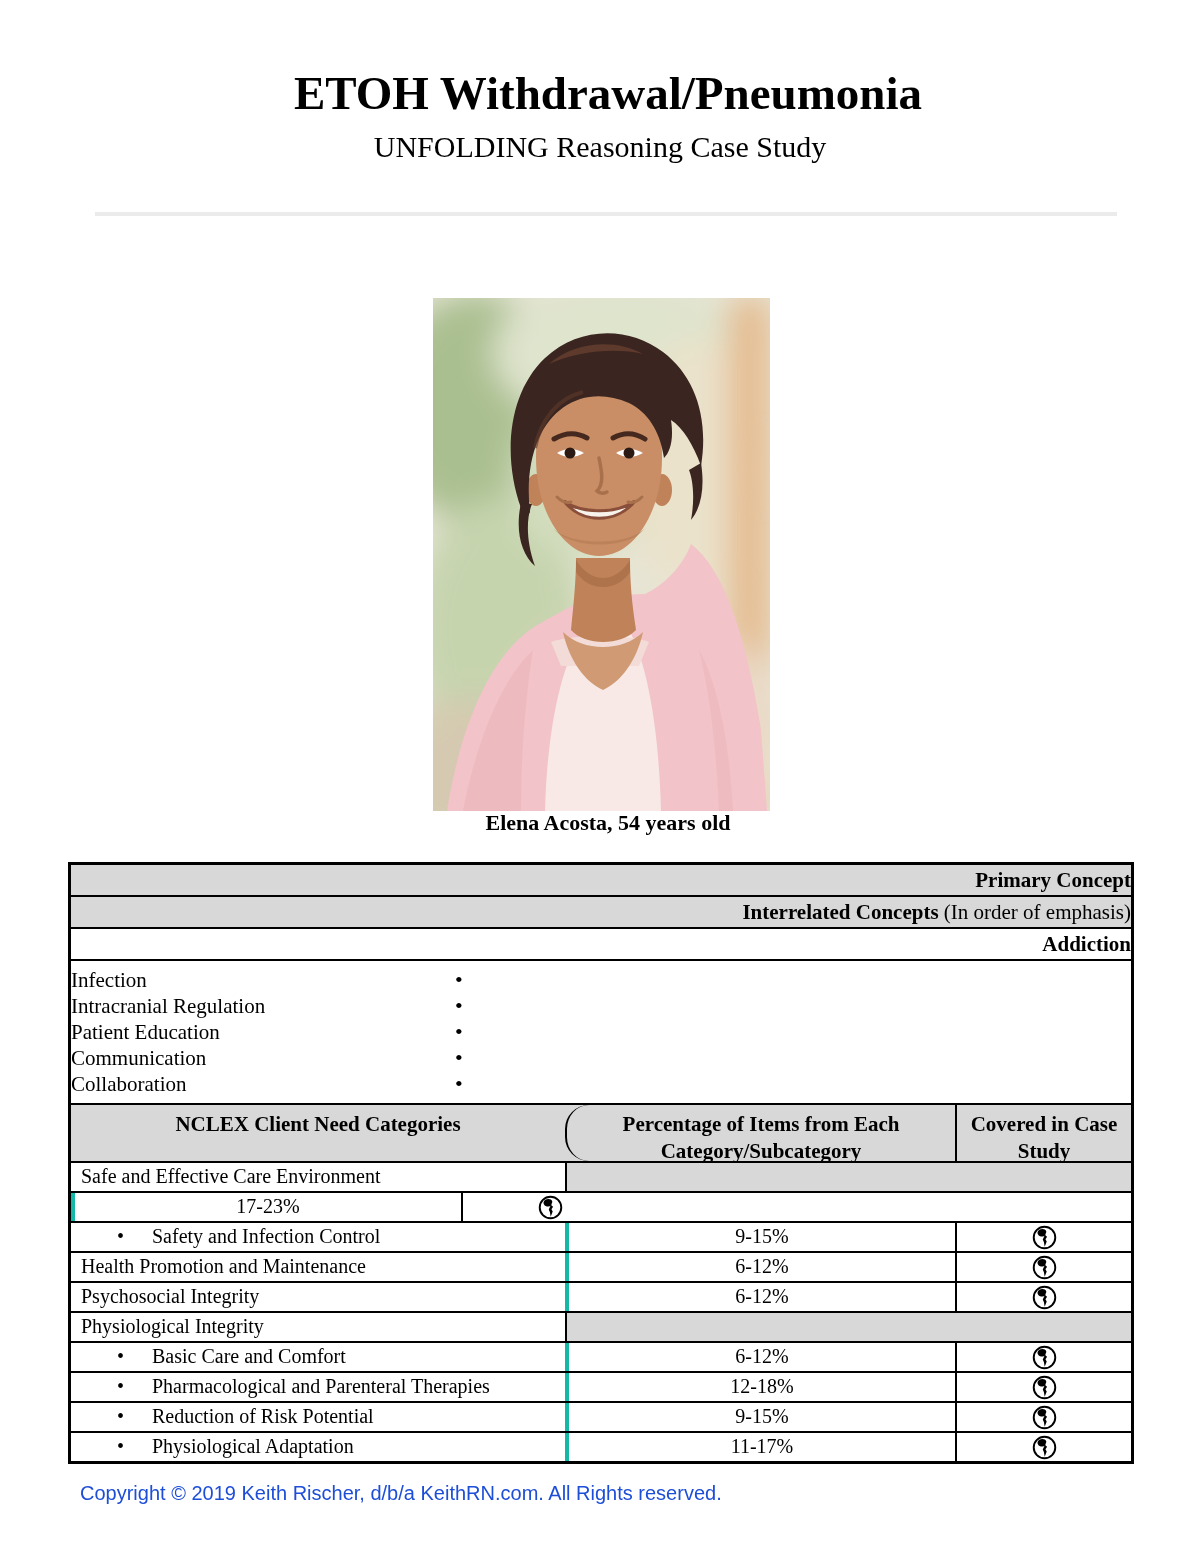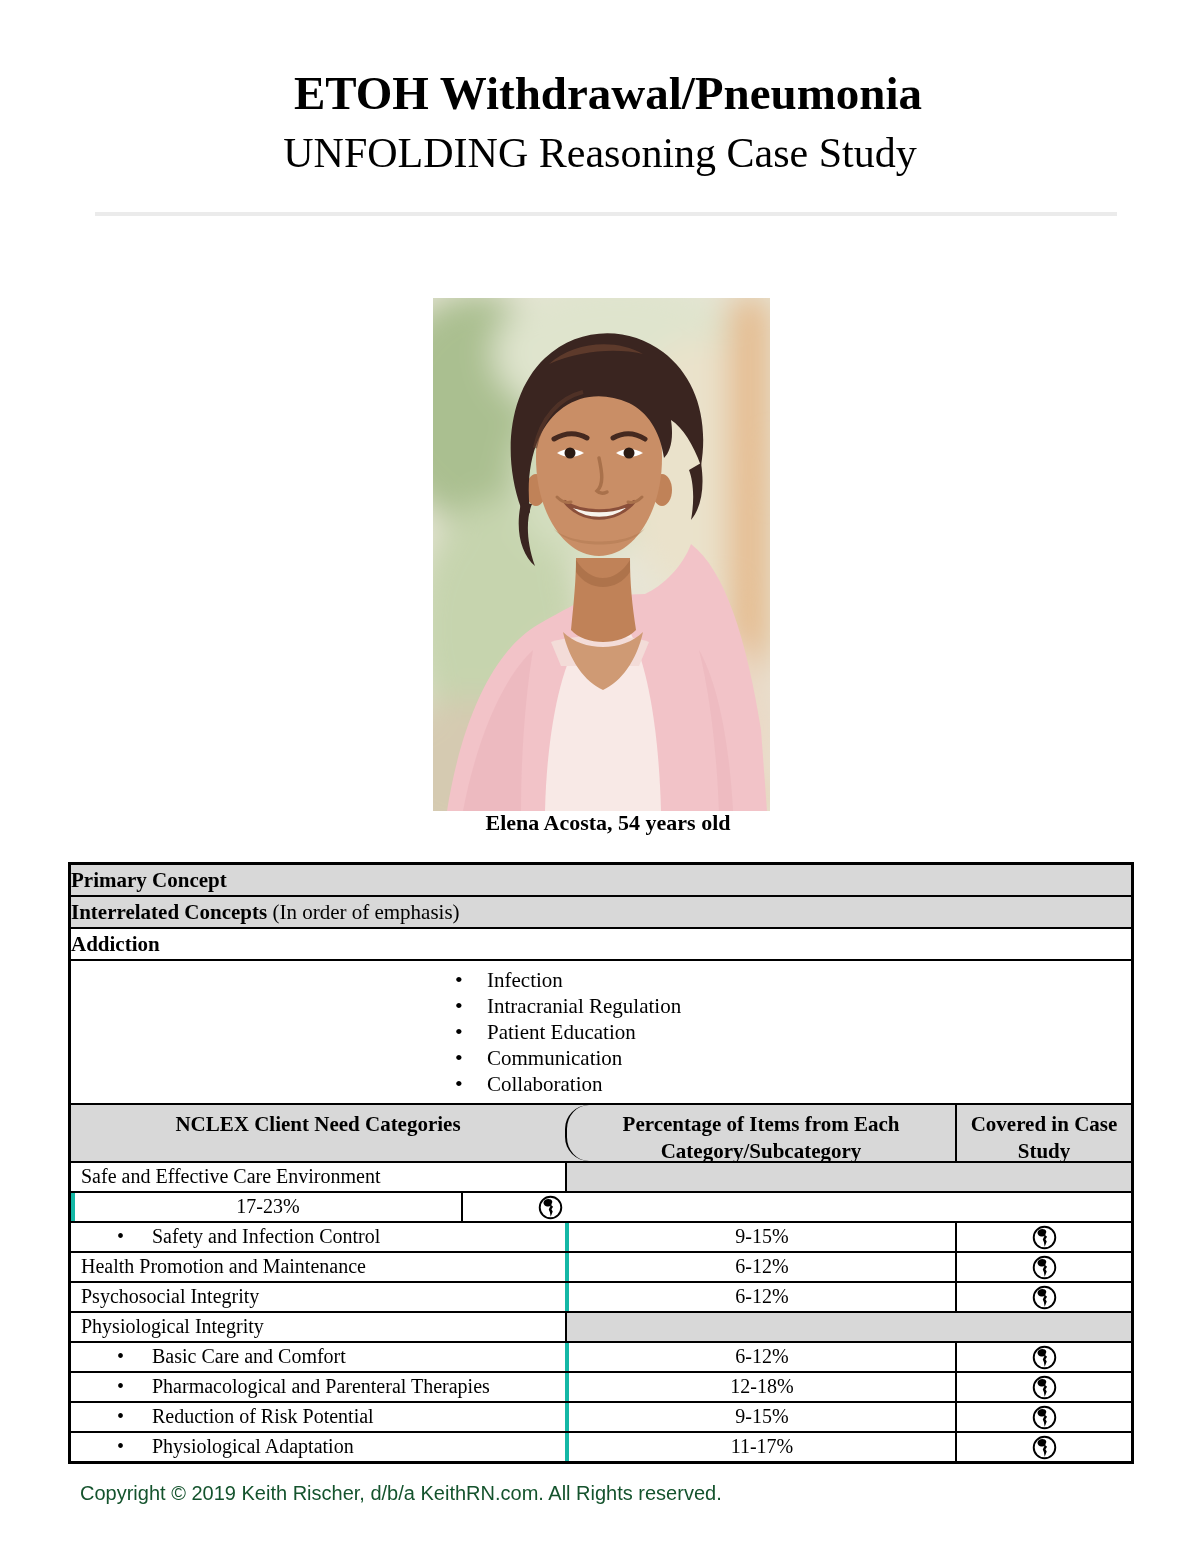--- a/index.html
+++ b/index.html
@@ -11,21 +11,21 @@
     color:#000;
     overflow:hidden;
   }
   .title{
     position:absolute;top:60px;left:0;width:1200px;
     text-align:center;font-size:47px;font-weight:bold;line-height:1.1;
     margin:8px;
   }
   .subtitle{
     position:absolute;top:130px;left:0;width:1200px;
-    text-align:center;font-size:42px;font-weight:normal;line-height:1.1;
+    text-align:center;font-size:30px;font-weight:normal;line-height:1.1;
     margin:0;
   }
   .divider{
     position:absolute;top:212px;left:95px;width:1022px;height:4px;
     background:#ebebeb;
   }
   .photo{
     position:absolute;left:433px;top:298px;width:337px;height:513px;
     overflow:hidden;
   }
@@ -34,31 +34,31 @@
     position:absolute;top:810px;left:0;width:1200px;
     text-align:center;font-size:22px;font-weight:bold;padding-left:8px;
   }
   
   .tbl{
     position:absolute;left:68px;top:862px;width:1066px;
     border:3px solid #000;box-sizing:border-box;
     font-size:21px;
   }
   .rowA{
-    height:30px;line-height:30px;text-align:left;
+    height:30px;line-height:30px;text-align:right;
     border-bottom:2px solid #000;
   }
   .gray{background:#d8d8d8;}
   .bold{font-weight:bold;}
   .bullets{
     border-bottom:2px solid #000;
     padding:6px 0 6px 0;
   }
   .ib{
-    padding-left:416px;line-height:26px;position:relative;
+    line-height:26px;position:relative;
   }
   .ib::before{
     content:"\2022";position:absolute;left:384px;top:0;
     font-size:22px;
   }
   .nheader{display:flex;background:#d8d8d8;border-bottom:2px solid #000;}
   .nheader .hc{
     box-sizing:border-box;text-align:center;font-weight:bold;
     line-height:27px;padding-top:6px;height:56px;
   }
@@ -83,21 +83,21 @@
     width:176px;box-sizing:border-box;border-left:2px solid #000;
     display:flex;align-items:center;justify-content:center;
   }
   .nrow .cm{
     flex:1;border-left:2px solid #000;background:#d8d8d8;
   }
   .globe{width:25px;height:25px;display:block;}
   .footer{
     position:absolute;left:80px;top:1482px;
     font-family:"Liberation Sans", sans-serif;
-    font-size:20px;color:#14532d;
+    font-size:20px;color:#1d4ed8;
   }
 </style>
 </head>
 <body>
 
 <div class="page">
 
   <h1 class="title">ETOH Withdrawal/Pneumonia</h1>
   <h2 class="subtitle">UNFOLDING Reasoning Case Study</h2>
   <div class="divider"></div>

